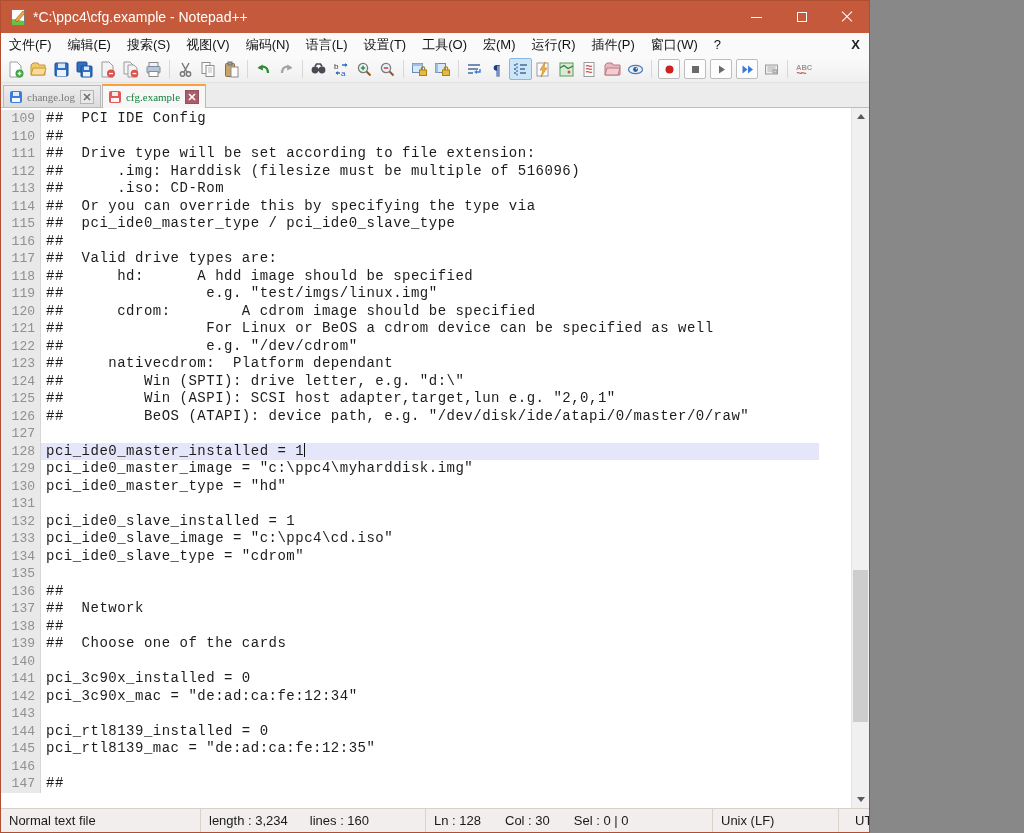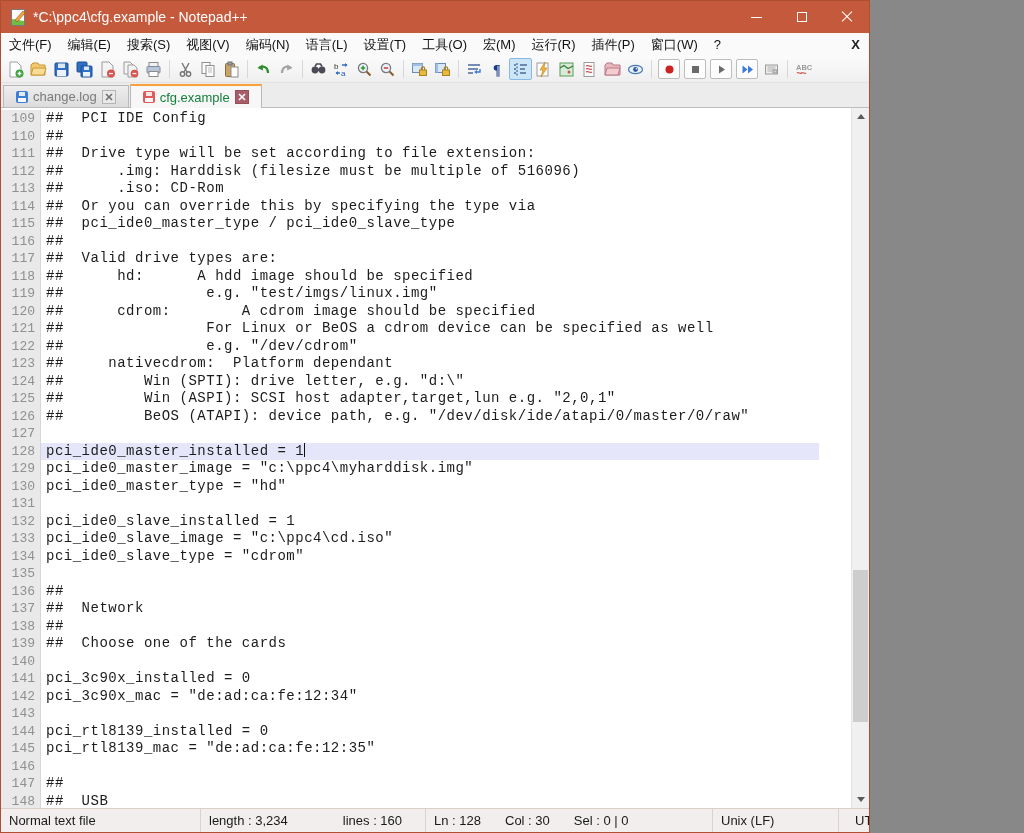--- a/index.html
+++ b/index.html
@@ -28,23 +28,23 @@
   
   .toolbar{height:26px;background:linear-gradient(#FBFBFB,#EFEFEF);border-bottom:1px solid #E2E2E2;
            display:flex;align-items:center;padding-left:3px;flex:0 0 auto;}
   .tbtn{width:23px;height:22px;display:flex;align-items:center;justify-content:center;border-radius:2px;}
   .tbtn.pressed{background:#CDE6F7;border:1px solid #86B7E6;box-sizing:border-box;}
   .tbtn.framed{border:1px solid #BDBDBD;background:#FDFDFD;width:22px;height:20px;margin:0 2px;box-sizing:border-box;}
   .tsep{width:1px;height:18px;background:#D8D8D8;margin:0 4px;flex:0 0 auto;}
   
   .tabbar{height:24px;background:#ECECEC;display:flex;align-items:flex-end;padding-left:2px;
           border-bottom:1px solid #BDBDBD;flex:0 0 auto;}
-  .tab{display:flex;align-items:center;height:22px;padding:0 12px;margin-right:1px;
+  .tab{display:flex;align-items:center;height:22px;padding:0 6px;margin-right:1px;
        background:linear-gradient(#EDEDED,#DCDCDC);border:1px solid #B9B9B9;border-bottom:none;
-       font-family:Liberation Sans, sans-serif;font-size:13px;color:#7B7B7B;box-sizing:border-box;}
+       font-family:Liberation Serif, serif;font-size:11px;color:#7B7B7B;box-sizing:border-box;}
   .tab.active{background:#F7F7F7;border-top:2px solid #F9A13A;color:#15803d;height:24px;margin-bottom:-1px;}
   .tab-floppy{width:12px;height:12px;border-radius:2px;margin-right:5px;position:relative;flex:0 0 auto;}
   .tab-floppy::before{content:"";position:absolute;left:3px;top:1px;right:3px;height:4px;background:rgba(255,255,255,.85);}
   .tab-floppy::after{content:"";position:absolute;left:2px;bottom:1px;right:2px;height:4px;background:rgba(255,255,255,.95);}
   .tab-floppy.saved{background:#3D7FD6;}
   .tab-floppy.modified{background:#E05A5A;}
   .tab-close{width:14px;height:14px;margin-left:5px;display:flex;align-items:center;justify-content:center;
              border:1px solid #B5B5B5;background:#E9E9E9;box-sizing:border-box;}
   .tab.active .tab-close{background:#A85D68;border-color:#96505A;}
   .tab-close svg line{stroke:#6F6F6F;stroke-width:1.6;}
@@ -66,21 +66,21 @@
   .scroll-arrow.up{top:0;}
   .scroll-arrow.down{bottom:0;}
   .tri-up{width:0;height:0;border-left:4px solid transparent;border-right:4px solid transparent;border-bottom:5px solid #5A5A5A;}
   .tri-down{width:0;height:0;border-left:4px solid transparent;border-right:4px solid transparent;border-top:5px solid #5A5A5A;}
   .scroll-thumb{position:absolute;left:1px;width:15px;top:462px;height:152px;background:#CDCDCD;}
   
   .statusbar{height:23px;background:#F1EEED;border-top:1px solid #D9CFC9;display:flex;align-items:center;
              font-size:13px;color:#1A1A1A;flex:0 0 auto;}
   .sb{height:100%;display:flex;align-items:center;border-right:1px solid #DCD2CC;padding-left:8px;box-sizing:border-box;white-space:nowrap;}
   .sb-doctype{flex:0 0 200px;}
-  .sb-size{flex:0 0 225px;gap:33px;}
+  .sb-size{flex:0 0 225px;}
   .sb-size span{margin-right:22px;}
   .sb-pos{flex:0 0 287px;}
   .sb-pos span{margin-right:24px;}
   .sb-eol{flex:0 0 126px;}
   .sb-enc{flex:0 0 112px;margin-left:8px;}
   .sb-ins{flex:1 1 auto;border-right:none;padding-left:34px;}
   .grip{width:10px;height:10px;margin:8px 3px 0 0;flex:0 0 auto;
         background:radial-gradient(circle at 2px 2px,#B8AFA9 1px,transparent 1.2px) 0 0/4px 4px;}
   svg{display:block;}
 </style>
@@ -572,24 +572,20 @@
         <div class="line">
           <span class="ln">146</span>
           <span class="code"></span>
         </div>
 
         <div class="line">
           <span class="ln">147</span>
           <span class="code">##</span>
         </div>
 
-        <div class="line">
-          <span class="ln">148</span>
-          <span class="code">##  USB</span>
-        </div>
       </div>
     <div class="vscroll">
       <div class="scroll-arrow up">
           <div class="tri-up"></div>
         </div>
       <div class="scroll-thumb"></div>
       <div class="scroll-arrow down">
           <div class="tri-down"></div>
         </div>
     </div>

